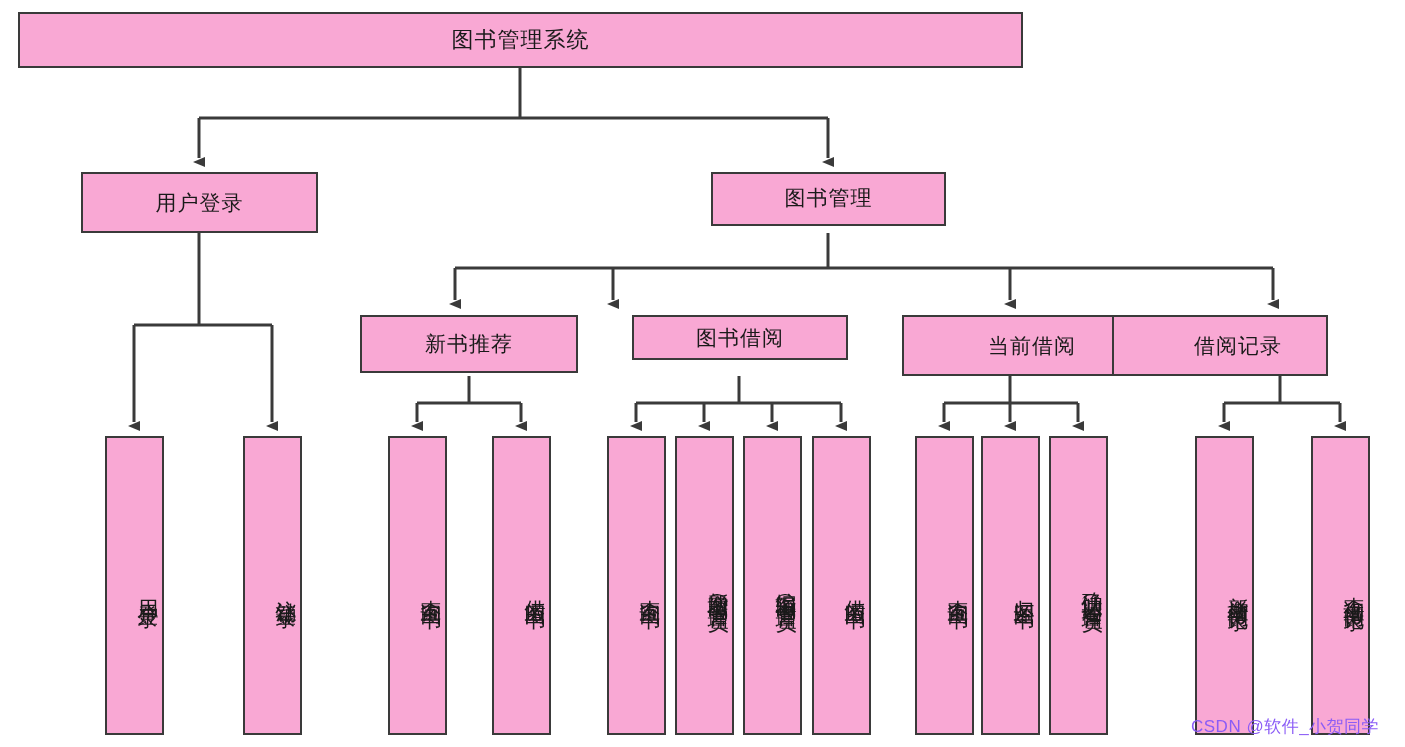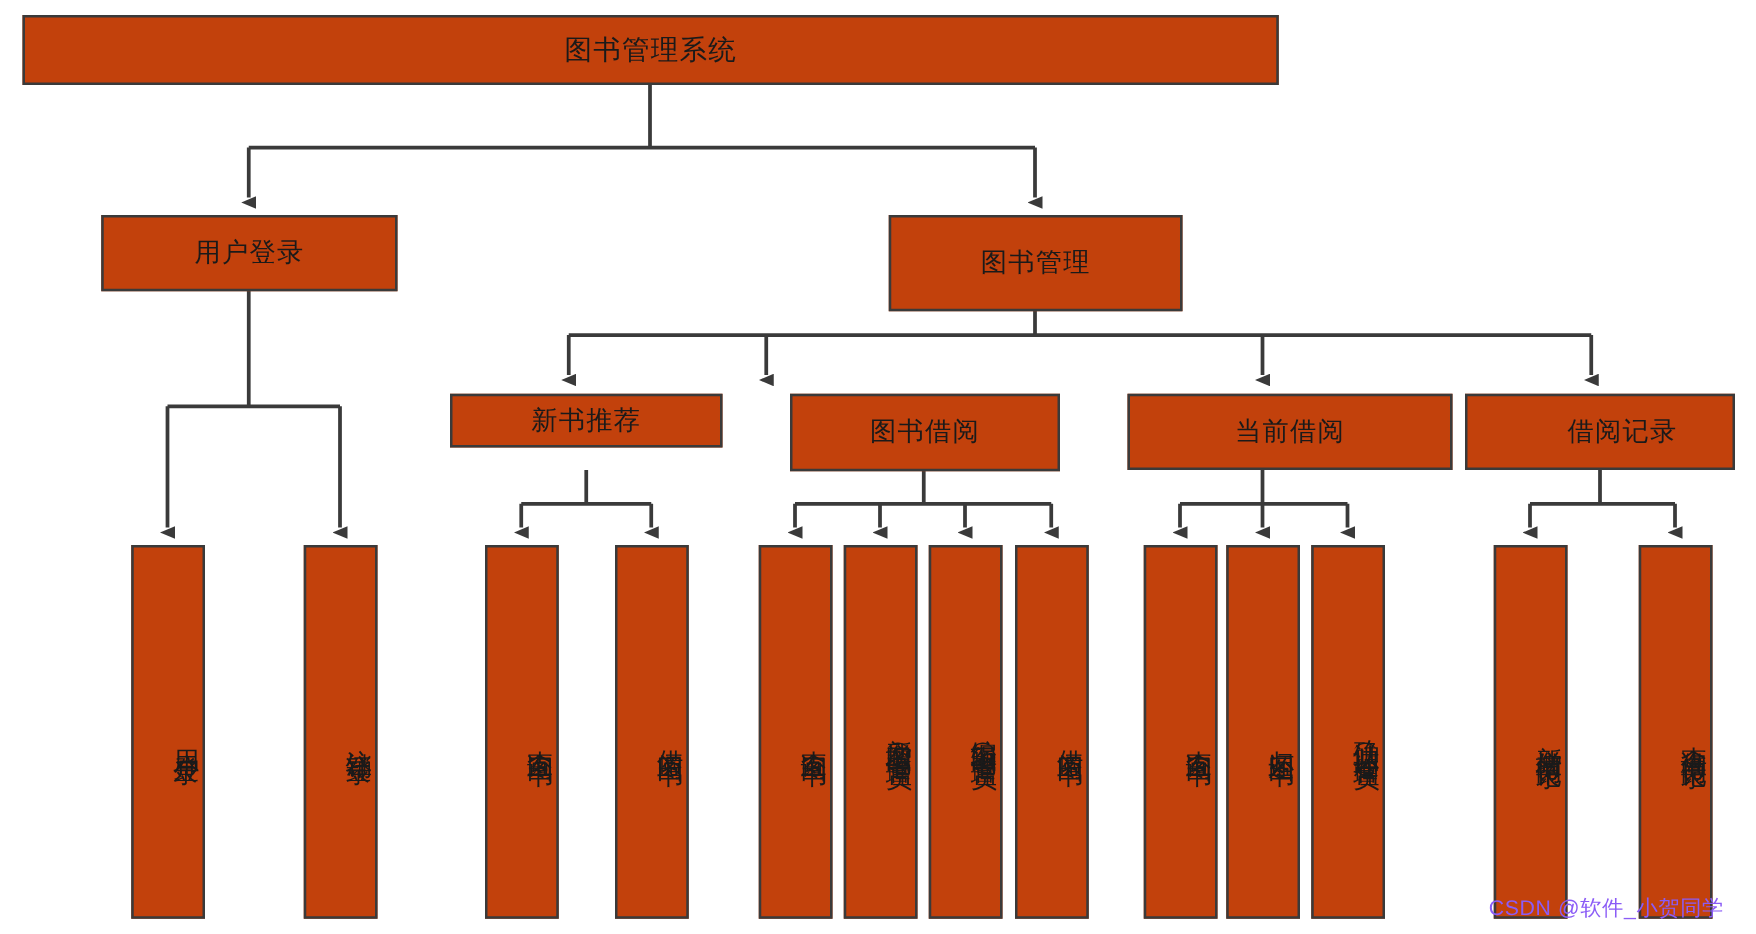--- a/index.html
+++ b/index.html
@@ -23,21 +23,21 @@
     left: 0;
     top: 0;
     width: 1405px;
     height: 747px;
     pointer-events: none;
   }
   .node {
     position: absolute;
     box-sizing: border-box;
     border: 2.5px solid #3a3a3a;
-    background: #c2410c;
+    background: #f9a8d4;
     color: #1a1a1a;
     display: flex;
     align-items: center;
     justify-content: center;
     text-align: center;
   }
   .node.horiz {
     font-size: 21px;
     letter-spacing: 1px;
     line-height: 1.2;
@@ -124,34 +124,34 @@
     </g>
   </svg>
 
   <div class="node horiz root" style="left:18px; top:12px; width:1005px; height:56px;">
     <span>图书管理系统</span>
   </div>
 
   <div class="node horiz" style="left:81px; top:172px; width:237px; height:61px;">
     <span>用户登录</span>
   </div>
-  <div class="node horiz" style="left:711px; top:172px; width:235px; height:77px;font-family:Liberation Serif, serif;">
+  <div class="node horiz" style="left:711px; top:172px; width:235px; height:54px;font-family:Liberation Serif, serif;">
     <span>图书管理</span>
   </div>
 
-  <div class="node horiz" style="left:360px; top:315px; width:218px; height:43px;">
+  <div class="node horiz" style="left:360px; top:315px; width:218px; height:58px;">
     <span>新书推荐</span>
   </div>
-  <div class="node horiz" style="left:632px; top:315px; width:216px; height:62px;text-align:center;">
+  <div class="node horiz" style="left:632px; top:315px; width:216px; height:45px;text-align:center;">
     <span>图书借阅</span>
   </div>
   <div class="node horiz" style="left:902px; top:315px; width:260px; height:61px;">
     <span>当前借阅</span>
   </div>
-  <div class="node horiz" style="left:1172px; top:315px; width:216px; height:61px;padding-left:36px;">
+  <div class="node horiz" style="left:1112px; top:315px; width:216px; height:61px;padding-left:36px;">
     <span>借阅记录</span>
   </div>
 
   <div class="node vert" style="left:105px; top:436px; width:59px; height:299px;">
     <span class="vtext">用户登录</span>
   </div>
   <div class="node vert" style="left:243px; top:436px; width:59px; height:299px;">
     <span class="vtext">注销登录</span>
   </div>
 

